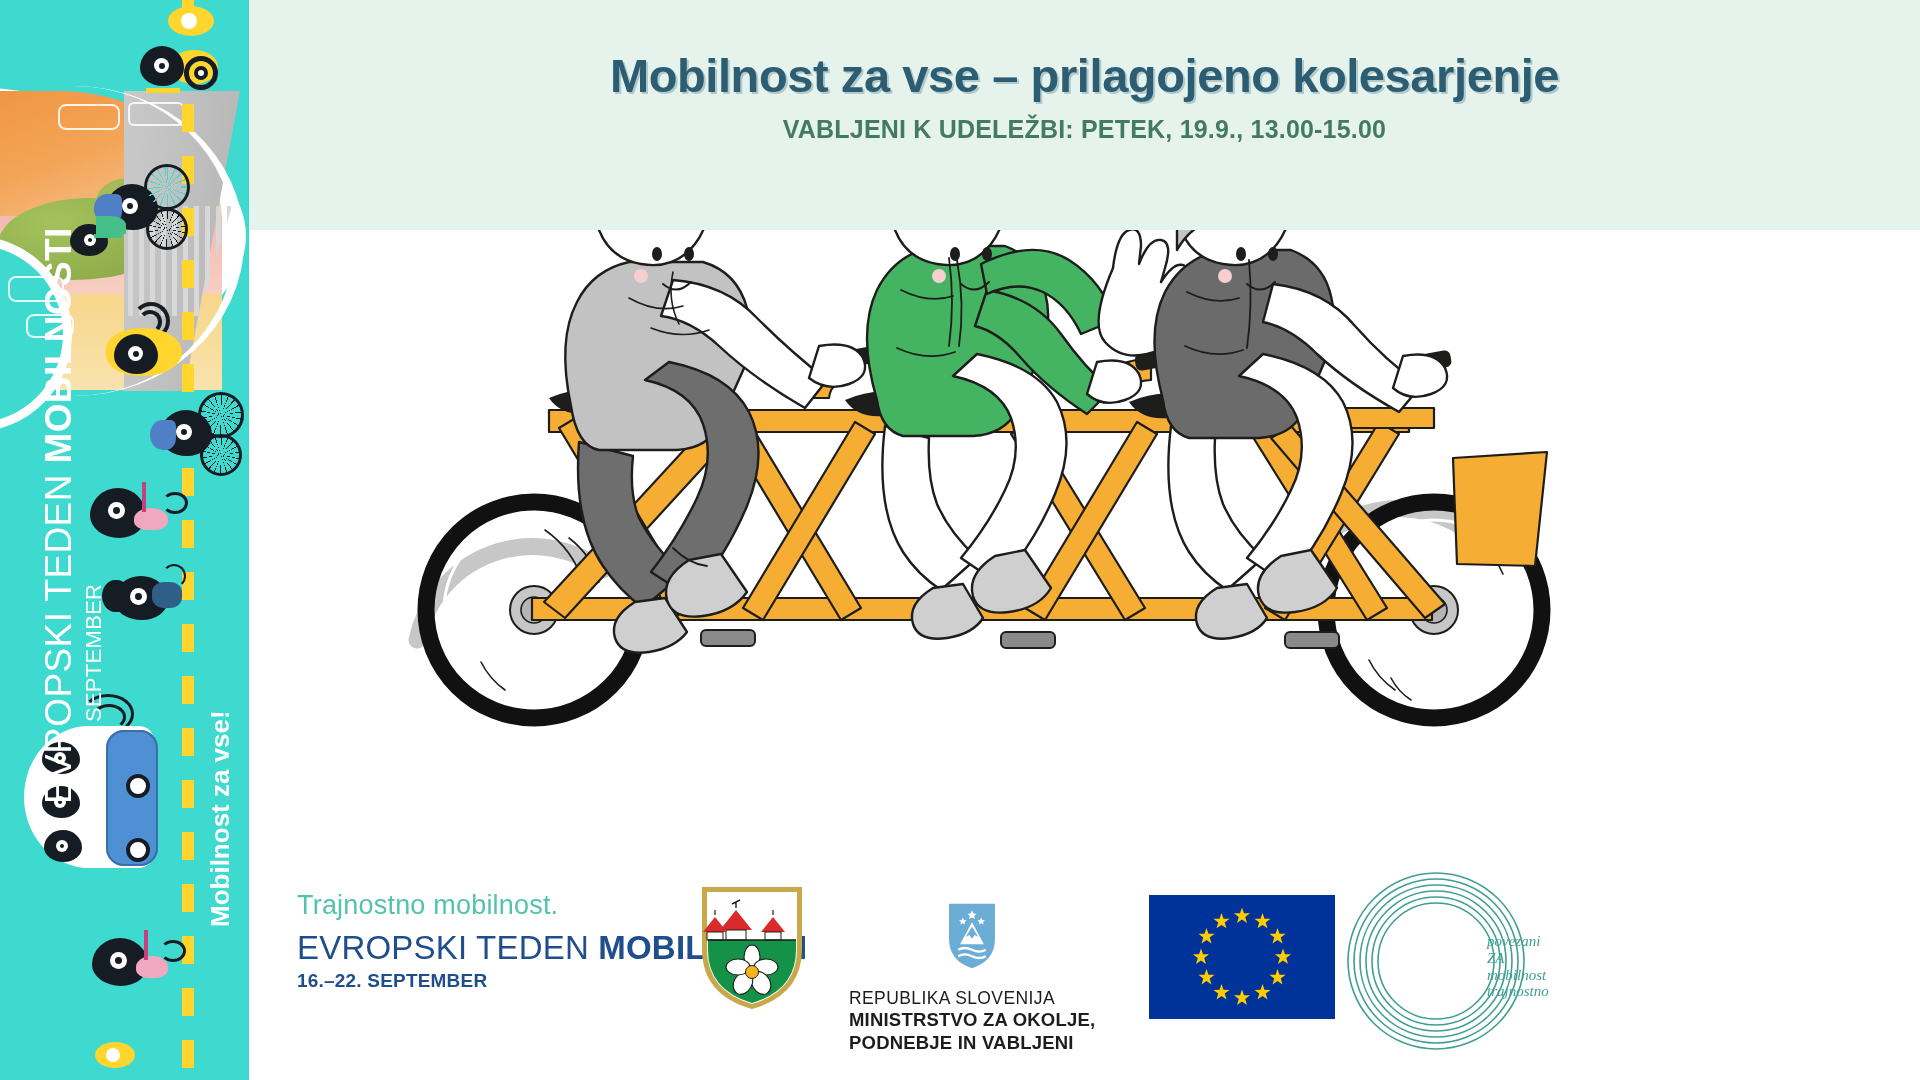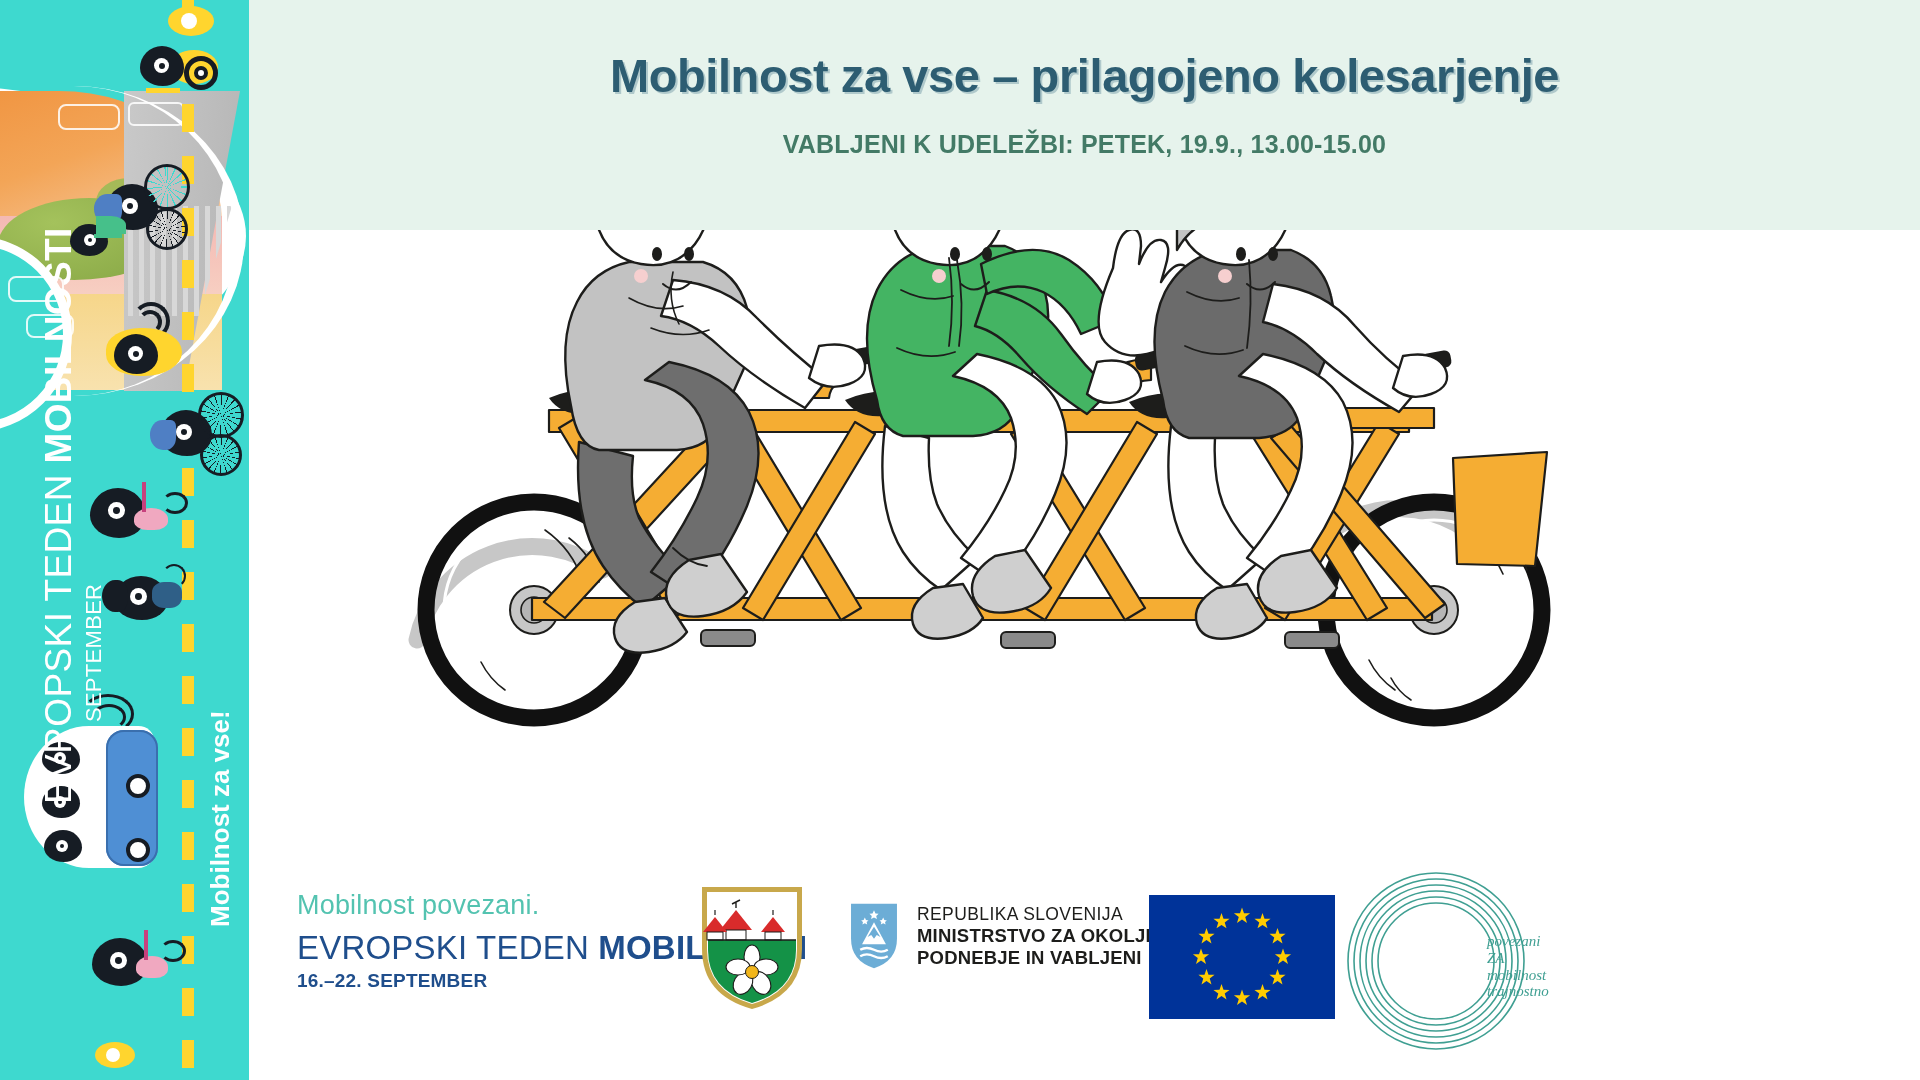--- a/index.html
+++ b/index.html
@@ -140,21 +140,21 @@
     display: flex; flex-direction: column;
     align-items: center; justify-content: flex-start;
     padding-top: 48px;
   }
   #title {
     font-size: 47px; font-weight: 700; color: #2d5d72;
     letter-spacing: -.4px; white-space: nowrap;
     text-shadow: 2px 2px 0 rgba(110,150,165,.45);
   }
   #subtitle {
-    margin-top: 27px;
+    margin-top: 12px;
     font-size: 25px; font-weight: 700; color: #437a66;
     letter-spacing: .2px; white-space: nowrap;
   }
 
   
   #illustration { position: absolute; left: 249px; top: 230px; width: 1671px; height: 620px; }
   #illustration svg { display: block; width: 100%; height: 100%; }
 
   
   #footer {
@@ -165,21 +165,21 @@
   
   #emw-logo { position: absolute; left: 48px; top: 28px; }
   #emw-logo .tag { font-size: 27px; color: #53c3b0; font-weight: 400; letter-spacing: .2px; }
   #emw-logo .main { margin-top: 8px; font-size: 33px; color: #1f4e8c; font-weight: 400; letter-spacing: .2px; white-space: nowrap; }
   #emw-logo .main b { font-weight: 700; }
   #emw-logo .dates { margin-top: 3px; font-size: 19px; color: #1f4e8c; font-weight: 700; letter-spacing: .2px; }
 
   
   #coa { position: absolute; left: 450px; top: 22px; width: 106px; height: 128px; }
   
-  #ministry { position: absolute; left: 600px; top: 40px; display: flex; align-items: flex-end; gap: 18px; }
+  #ministry { position: absolute; left: 600px; top: 40px; display: flex; align-items: center; gap: 18px; flex-direction: column; }
   #ministry .mtext { line-height: 1.22; }
   #ministry .m1 { font-size: 17.5px; color: #1d1d1b; letter-spacing: .4px; }
   #ministry .m2 { font-size: 18.5px; color: #1d1d1b; font-weight: 700; letter-spacing: .2px; }
   
   #euflag { position: absolute; left: 900px; top: 33px; width: 186px; height: 124px; background: #003399; }
   
   #rcm { position: absolute; left: 1075px; top: 5px; width: 250px; height: 188px; }
   #rcm .rcm-text { position:absolute; left:28px; top:36px; color:#b39a73; font-weight:700; line-height:.86; }
   #rcm .rcm-l1 { font-size:55px; letter-spacing:-1px; }
   #rcm .rcm-l2 { font-size:55px; letter-spacing:-1px; }
@@ -499,21 +499,21 @@
           <path d="M938 62 q28 14 52 6"></path>
           <path d="M936 116 q30 14 58 4"></path>
         </g>
       </g>
     </svg>
   </div>
 
   <div id="footer">
 
     <div id="emw-logo">
-      <div class="tag">Mobilnost povezani.</div>
+      <div class="tag">Trajnostno mobilnost.</div>
       <div class="main">
         <span>EVROPSKI TEDEN </span><b>MOBILNOSTI</b>
       </div>
       <div class="dates">16.–22. SEPTEMBER</div>
     </div>
 
     <div id="coa">
       <svg viewBox="0 0 106 128" width="106" height="128" aria-hidden="true">
         <path d="M3 3 h100 v62 q0 46 -50 60 q-50 -14 -50 -60 z" fill="#c8a84b"></path>
         <path d="M8 8 h90 v57 q0 42 -45 55 q-45 -13 -45 -55 z" fill="#ffffff"></path>

